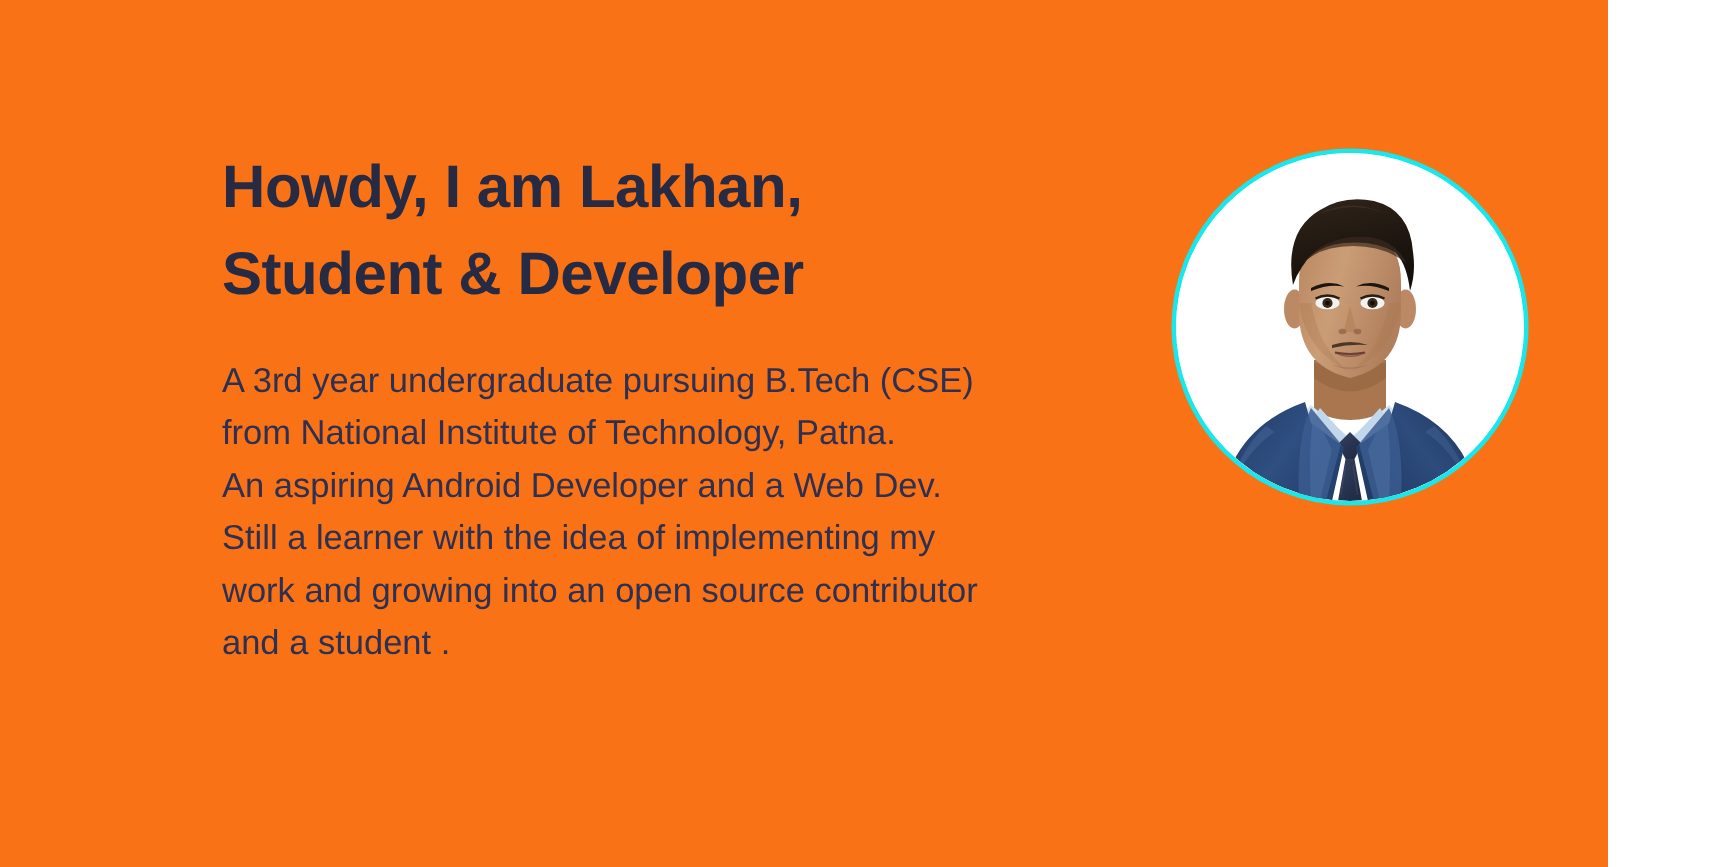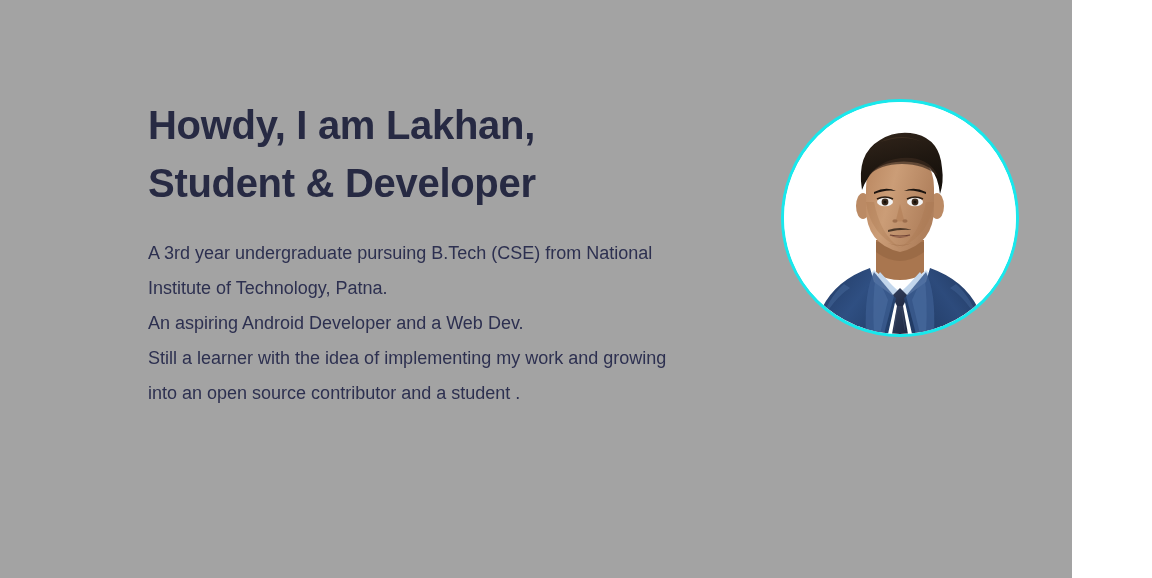--- a/index.html
+++ b/index.html
@@ -10,41 +10,41 @@
     width: 1152px;
     height: 578px;
     background: #ffffff;
     font-family: "Liberation Sans", sans-serif;
     overflow: hidden;
   }
   .hero {
     position: relative;
     width: 1072px;
     height: 578px;
-    background: #a3a3a3;
+    background: #f97316;
   }
   .hero-text {
     position: absolute;
     left: 148px;
     top: 96px;
     width: 520px;
   }
   .hero-title {
     margin: 0;
     font-size: 40px;
     font-weight: bold;
     line-height: 58px;
     letter-spacing: -0.3px;
     color: #272a43;
     white-space: pre-line;
   }
   .hero-desc {
     margin: 0;
     padding-top: 24px;
-    font-size: 18px;
+    font-size: 23px;
     font-weight: normal;
     line-height: 35px;
     color: #2d3050;
     white-space: pre-line;
   }
   .avatar-wrap {
     position: absolute;
     left: 781px;
     top: 99px;
     width: 238px;

